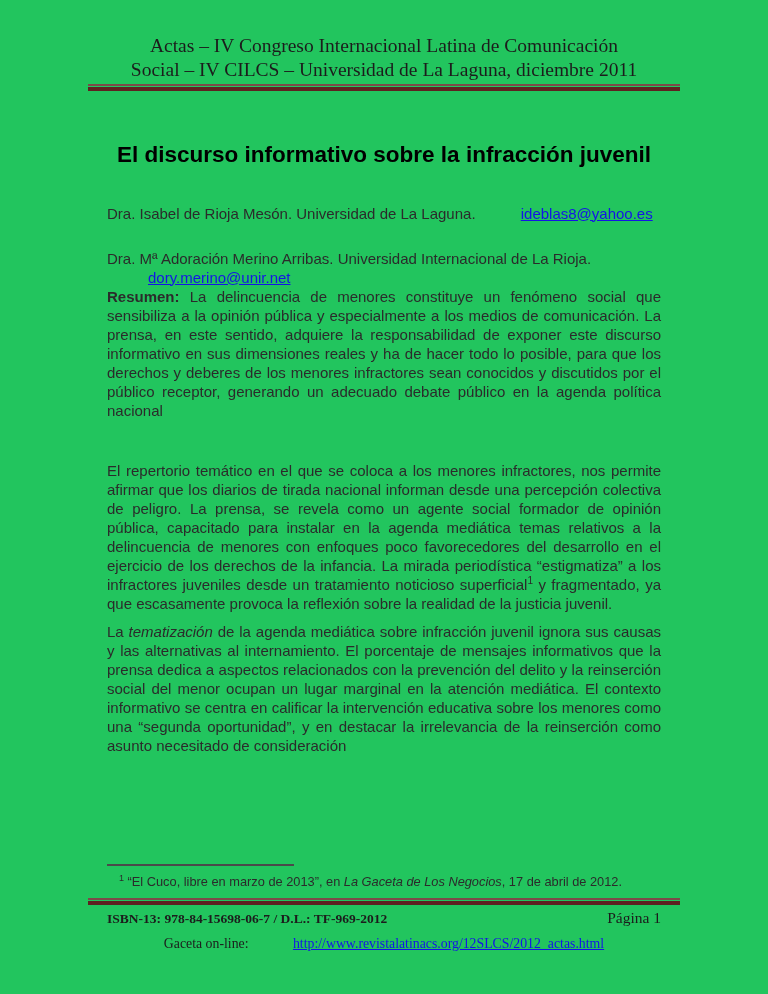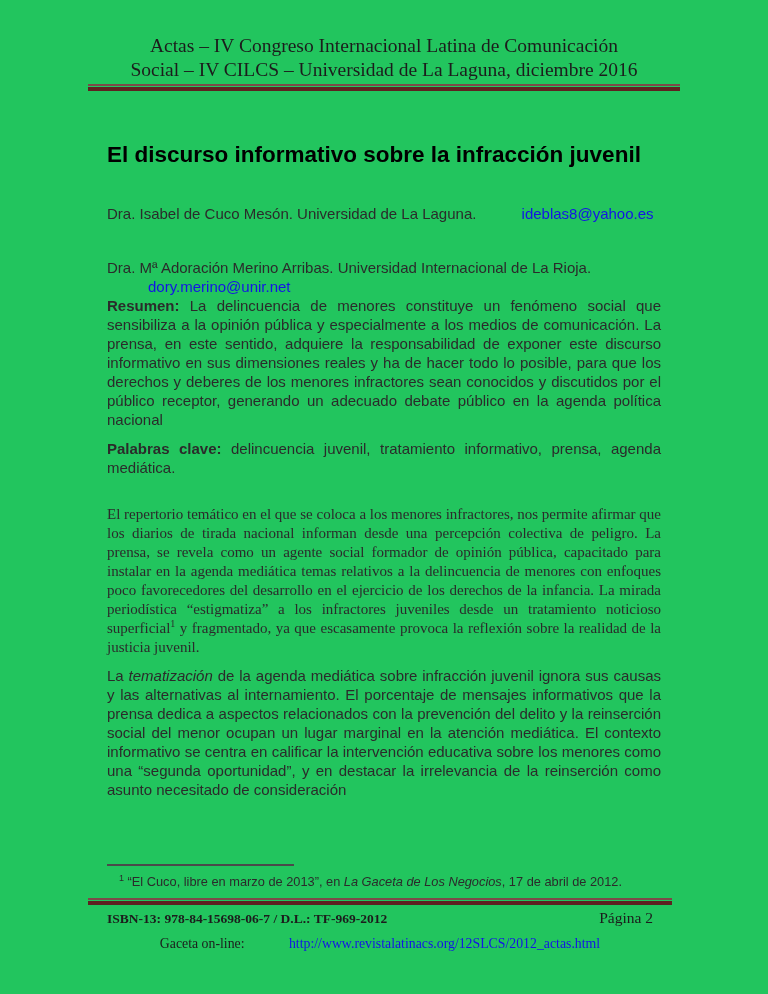--- a/index.html
+++ b/index.html
@@ -26,41 +26,41 @@
     font-size:19.5px;line-height:24px;
     text-align:center;color:#1c1c1c;
   }
   .hrule{margin:2px 88px 0;}
   .hrule .thin{height:2px;background:var(--rule_light);margin-bottom:1px;}
   .hrule .thick{height:4px;background:var(--rule);}
   
   .title{
     margin:50px 107px 0;
     font-size:22.5px;font-weight:700;line-height:28.5px;
-    color:#000;
+    text-align:center;color:#000;
   }
   
   .body-text{
     margin:0 107px;
     font-size:15px;line-height:19px;
     text-align:justify;text-justify:inter-word;
   }
   .authors{margin-top:34px;}
   .author{margin:0 107px;font-size:15px;line-height:19px;}
-  .author + .author{margin-top:35px;}
+  .author + .author{margin-top:26px;}
   .abstract{}
   .keywords{margin-top:10px;}
-  .para1{margin-top:28px;font-family:Liberation Serif, serif;}
+  .para1{margin-top:41px;}
   .para2{margin-top:9px;}
   b{font-weight:700;}
   i{}
   .fnref{font-size:10px;vertical-align:super;line-height:0;}
-  .link{color:var(--link);cursor:pointer;padding-left:41px;}
+  .link{color:var(--link);text-decoration:underline;cursor:pointer;padding-left:41px;}
   
-  .footer-area{position:absolute;left:0;right:8px;top:864px;}
+  .footer-area{position:absolute;left:0;right:0;top:864px;}
   .fnsep{margin-left:107px;width:187px;border-top:2px solid #4a4a4a;}
   .footnote{
     margin:8px 107px 0;
     font-size:12.8px;line-height:16px;
     text-indent:12px;
   }
   .footnote sup{font-size:9px;vertical-align:super;line-height:0;}
   .footer-rule{margin-top:8px;}
   .footer-row{
     display:flex;justify-content:space-between;align-items:baseline;
@@ -75,54 +75,53 @@
     font-size:13.8px;color:#1c1c1c;
   }
 </style>
 </head>
 <body>
 
 <div class="page">
 
   <header class="header">
     <div>Actas – IV Congreso Internacional Latina de Comunicación</div>
-    <div>Social – IV CILCS – Universidad de La Laguna, diciembre 2016</div>
+    <div>Social – IV CILCS – Universidad de La Laguna, diciembre 2011</div>
   </header>
 
   <div class="hrule">
     <div class="thin"></div>
     <div class="thick"></div>
   </div>
 
   <h1 class="title">El discurso informativo sobre la infracción juvenil</h1>
 
   <section class="authors">
-    <p class="author"><span>Dra. Isabel de Cuco Mesón. Universidad de La Laguna. </span><a class="link">ideblas8@yahoo.es</a></p>
+    <p class="author"><span>Dra. Isabel de Rioja Mesón. Universidad de La Laguna. </span><a class="link">ideblas8@yahoo.es</a></p>
     <p class="author"><span>Dra. Mª Adoración Merino Arribas. Universidad Internacional de La Rioja. </span><a class="link">dory.merino@unir.net</a></p>
   </section>
 
   <p class="body-text abstract"><b>Resumen:</b><span> La delincuencia de menores constituye un fenómeno social que sensibiliza a la opinión pública y especialmente a los medios de comunicación. La prensa, en este sentido, adquiere la responsabilidad de exponer este discurso informativo en sus dimensiones reales y ha de hacer todo lo posible, para que los derechos y deberes de los menores infractores sean conocidos y discutidos por el público receptor, generando un adecuado debate público en la agenda política nacional</span></p>
 
-  <p class="body-text keywords"><b>Palabras clave:</b><span> delincuencia juvenil, tratamiento informativo, prensa, agenda mediática.</span></p>
 
   <p class="body-text para1"><span>El repertorio temático en el que se coloca a los menores infractores, nos permite afirmar que los diarios de tirada nacional informan desde una percepción colectiva de peligro. La prensa, se revela como un agente social formador de opinión pública, capacitado para instalar en la agenda mediática temas relativos a la delincuencia de menores con enfoques poco favorecedores del desarrollo en el ejercicio de los derechos de la infancia. La mirada periodística “estigmatiza” a los infractores juveniles desde un tratamiento noticioso superficial</span><sup class="fnref">1</sup><span> y fragmentado, ya que escasamente provoca la reflexión sobre la realidad de la justicia juvenil.</span></p>
 
   <p class="body-text para2"><span>La </span><i>tematización</i><span> de la agenda mediática sobre infracción juvenil ignora sus causas y las alternativas al internamiento. El porcentaje de mensajes informativos que la prensa dedica a aspectos relacionados con la prevención del delito y la reinserción social del menor ocupan un lugar marginal en la atención mediática. El contexto informativo se centra en calificar la intervención educativa sobre los menores como una “segunda oportunidad”, y en destacar la irrelevancia de la reinserción como asunto necesitado de consideración</span></p>
 
   <div class="footer-area">
     <div class="fnsep"></div>
 
     <p class="footnote"><sup>1</sup><span> “El Cuco, libre en marzo de 2013”, en </span><i>La Gaceta de Los Negocios</i><span>, 17 de abril de 2012.</span></p>
 
     <div class="hrule footer-rule">
       <div class="thin"></div>
       <div class="thick"></div>
     </div>
 
     <div class="footer-row">
       <span class="isbn">ISBN-13: 978-84-15698-06-7 / D.L.: TF-969-2012</span>
-      <span class="pagenum">Página 2</span>
+      <span class="pagenum">Página 1</span>
     </div>
 
     <p class="actas"><span>Gaceta on-line: </span><a class="link">http://www.revistalatinacs.org/12SLCS/2012_actas.html</a></p>
   </div>
 
 </div>
 
 </body></html>

